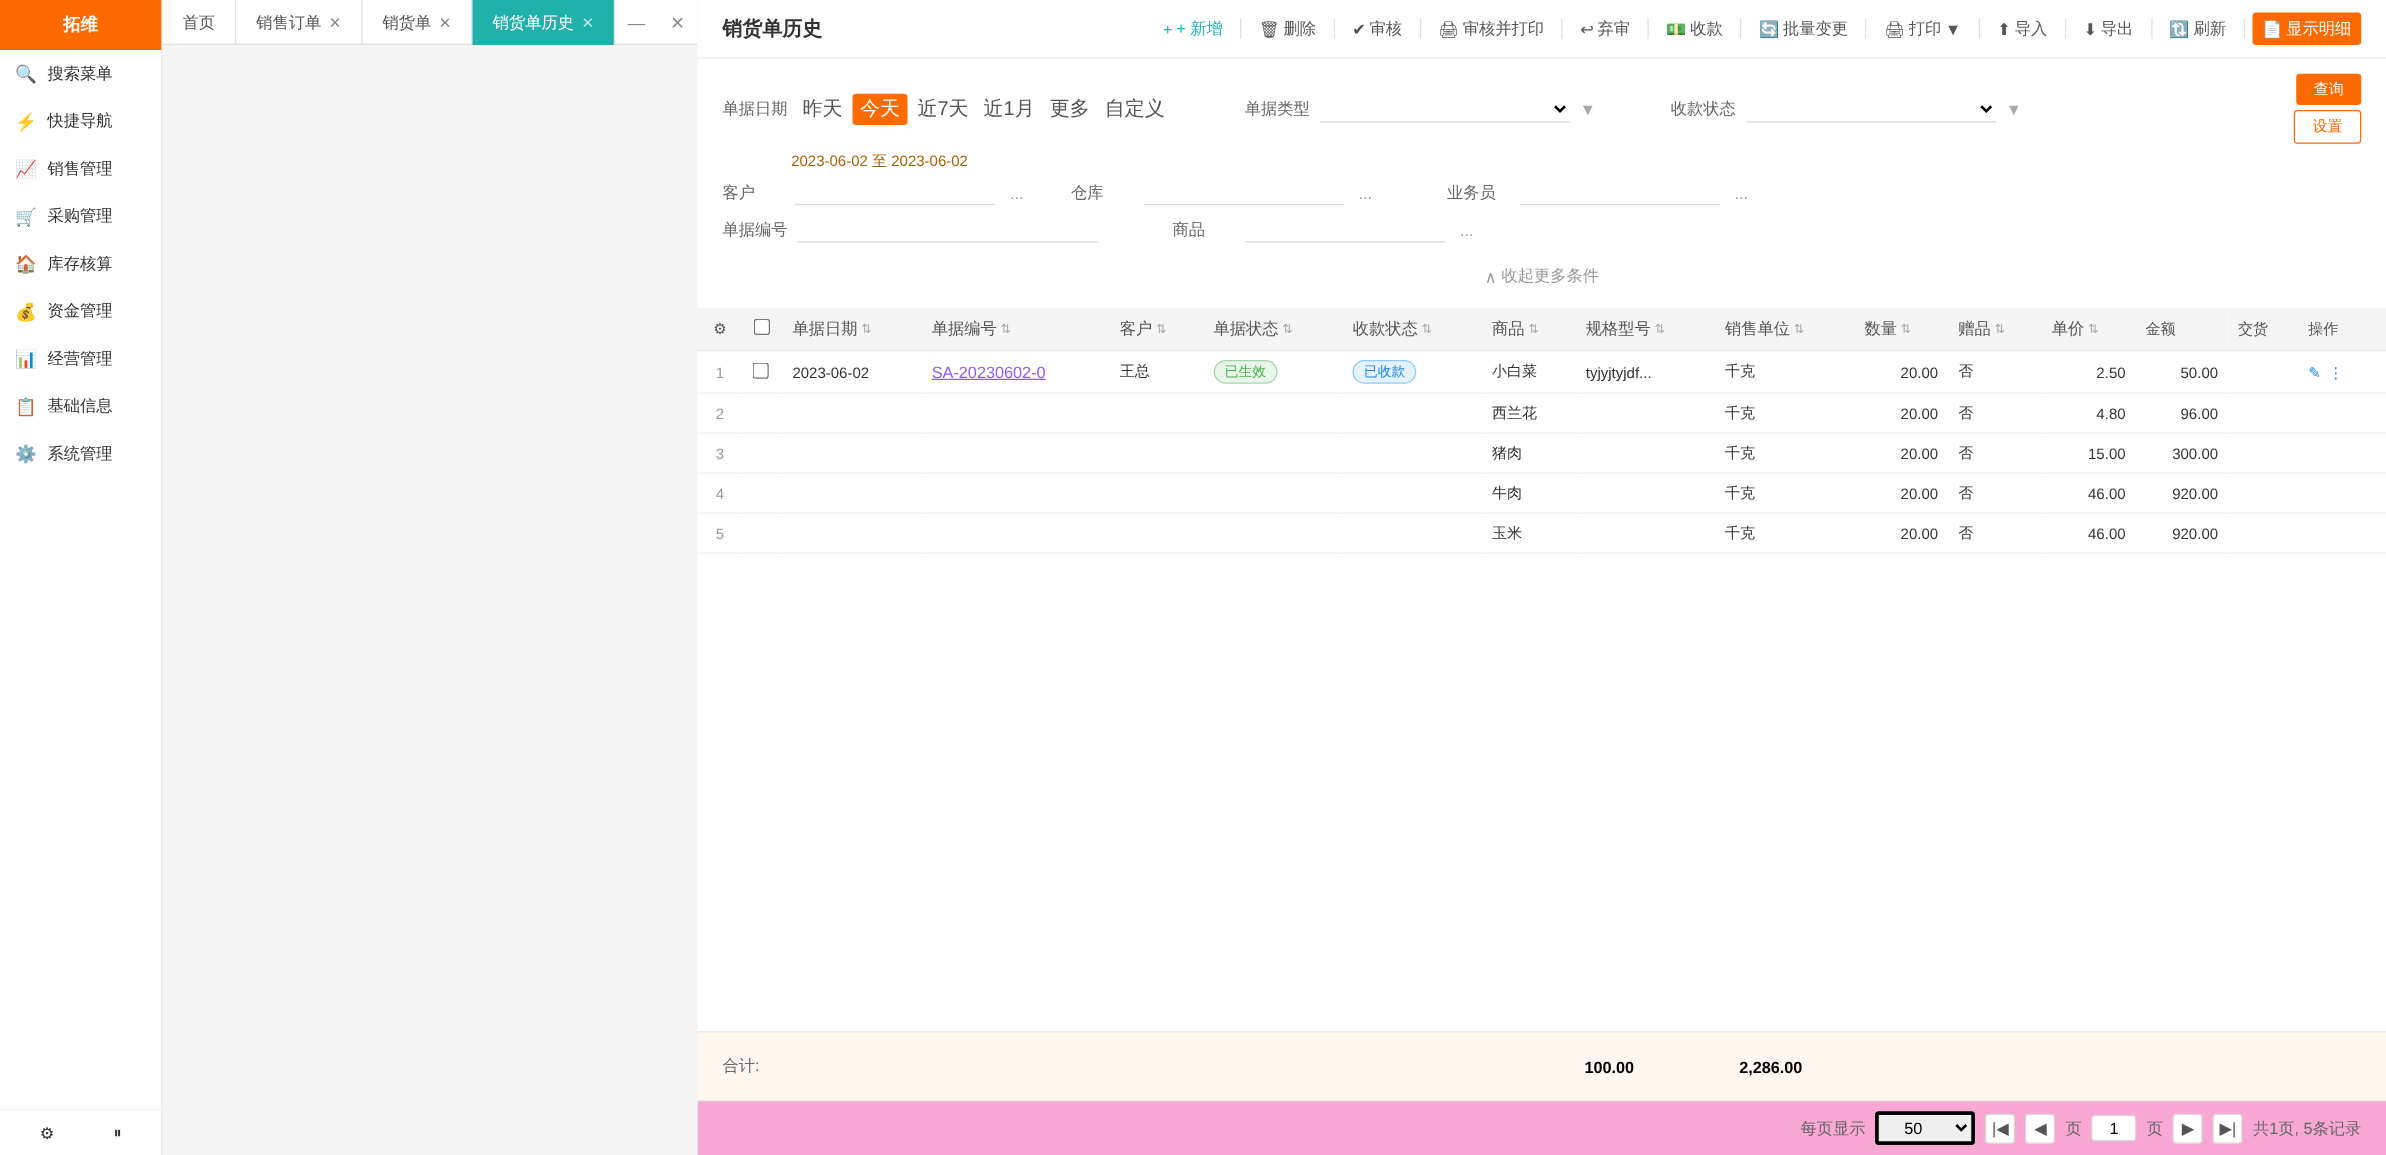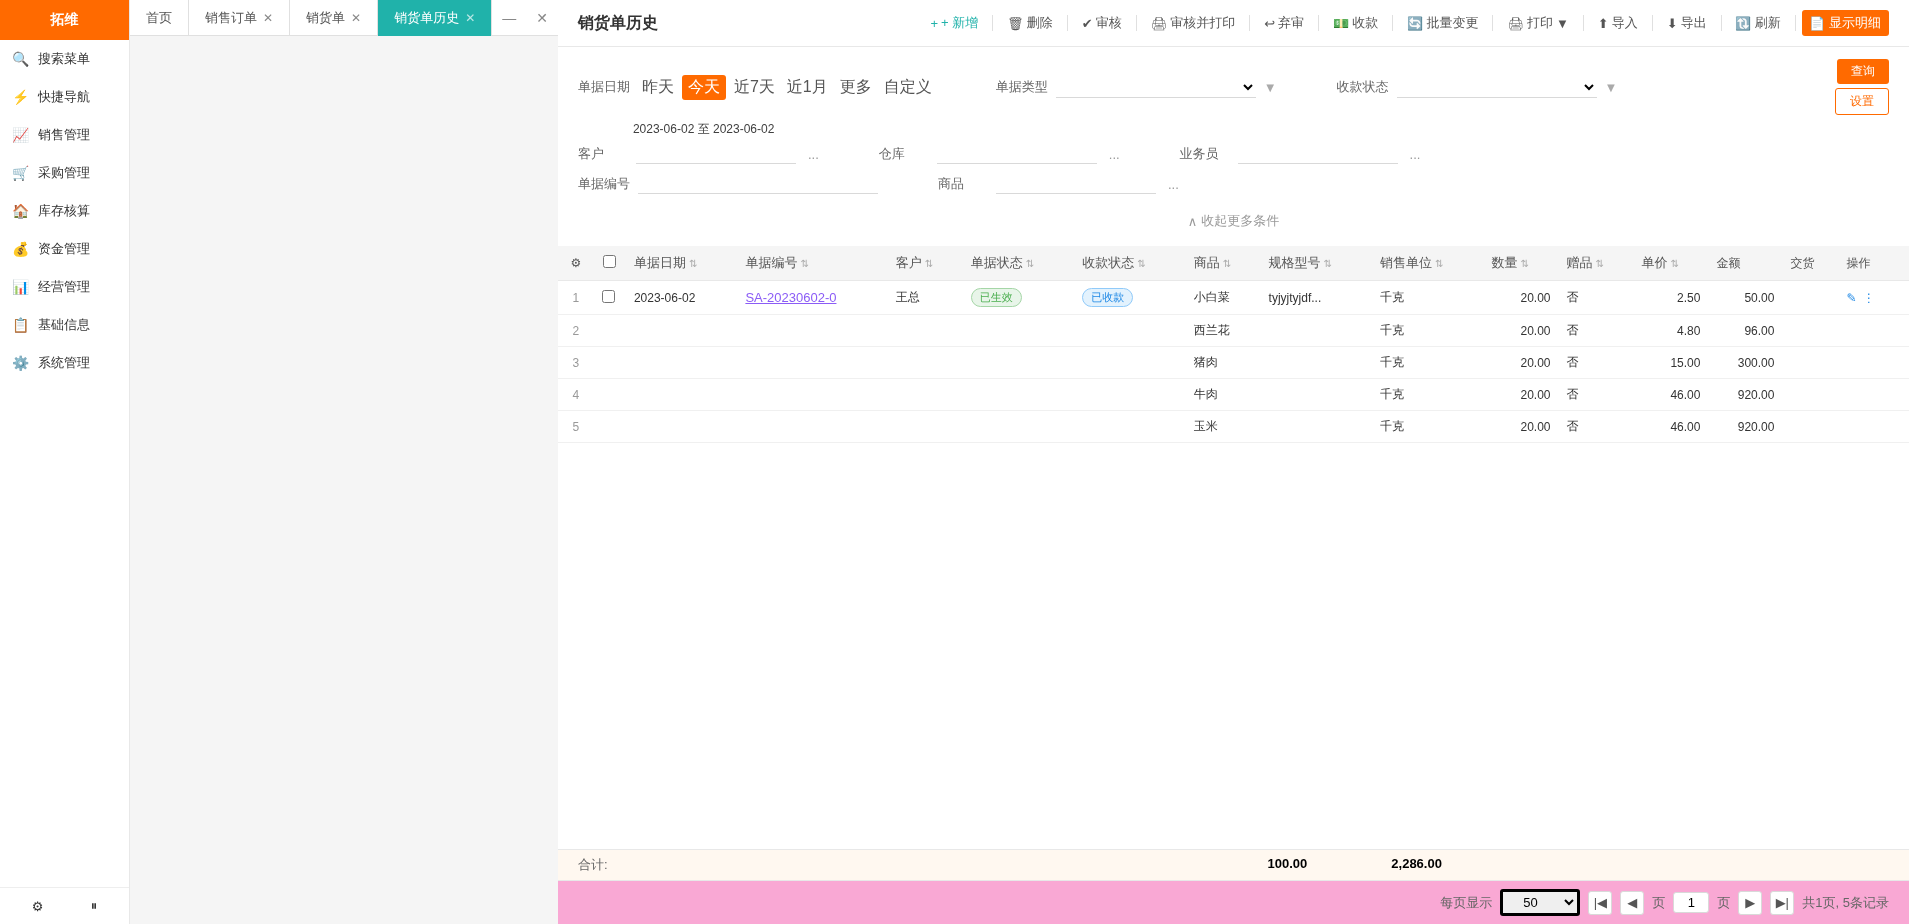--- a/index.html
+++ b/index.html
@@ -36,38 +36,38 @@
     .toolbar-btn.setting { border: 1px solid #ff6a00; color: #ff6a00; padding: 4px 14px; border-radius: 3px; }
     .filter-row { display: flex; align-items: center; gap: 20px; margin-bottom: 10px; flex-wrap: wrap; }
     .filter-item { display: flex; align-items: center; gap: 8px; }
     .filter-label { color: #666; white-space: nowrap; min-width: 50px; }
     .filter-input { border: none; border-bottom: 1px solid #d9d9d9; outline: none; padding: 2px 6px; width: 160px; color: #333; background: transparent; }
     .date-filter { display: flex; align-items: center; gap: 4px; }
     .date-option { color: #555; cursor: pointer; font-size: 16px; padding: 2px 4px; }
     .date-option.active { background: #ff6a00; color: #fff; border-radius: 3px; padding: 2px 6px; }
     .filter-dots { color: #999; cursor: pointer; margin-left: 4px; }
     .collapse-btn { display: flex; align-items: center; gap: 4px; color: #999; cursor: pointer; font-size: 12px; justify-content: center; padding: 4px; }
-    .date-value { font-size: 12px; color: #404040; }
+    .date-value { font-size: 12px; color: #a16207; }
 
     
     .table-container { flex: 1; background: #fff; margin: 0; overflow: auto; }
     table { width: 100%; border-collapse: collapse; }
     thead tr { background: #f5f5f5; }
     th { padding: 8px 8px; text-align: left; color: #555; font-weight: normal; border-bottom: 1px solid #e8e8e8; white-space: nowrap; font-size: 12px; position: sticky; top: 0; background: #f5f5f5; z-index: 2; }
     td { padding: 7px 8px; border-bottom: 1px solid #f0f0f0; color: #333; font-size: 12px; white-space: nowrap; }
     .th-sort { display: flex; align-items: center; gap: 3px; }
     .sort-icon { color: #aaa; font-size: 10px; }
     .status-badge { display: inline-block; padding: 1px 8px; border-radius: 10px; font-size: 11px; }
     .status-effective { background: #e8f5e9; color: #4caf50; border: 1px solid #a5d6a7; }
     .status-collected { background: #e3f2fd; color: #1e88e5; border: 1px solid #90caf9; }
     .action-btn { color: #1e88e5; cursor: pointer; font-size: 12px; margin-right: 6px; }
     .row-num { color: #999; text-align: center; }
 
     
-    .table-footer { background: #fff8f0; border-top: 1px solid #e8e8e8; padding: 6px 20px; display: flex; align-items: flex-start; }
+    .table-footer { background: #fff8f0; border-top: 1px solid #e8e8e8; padding: 18px 20px; display: flex; align-items: center; }
     .footer-label { color: #666; margin-right: 20px; }
 
     
     .pagination { background: #f9a8d4; padding: 8px 20px; display: flex; align-items: center; justify-content: flex-end; gap: 8px; border-top: 1px solid #e8e8e8; }
     .page-size-label { color: #666; }
     .page-size-select { border: 3px solid #000000; padding: 2px 16px; border-radius: 3px; }
     .page-nav-btn { display: inline-flex; align-items: center; justify-content: center; width: 24px; height: 24px; border: 1px solid #d9d9d9; background: #fff; cursor: pointer; color: #555; border-radius: 3px; }
     .page-input { width: 36px; border: 1px solid #d9d9d9; text-align: center; padding: 2px; border-radius: 3px; }
     .page-info { color: #666; }
 
@@ -267,21 +267,21 @@
       </div>
 
       <div class="filter-row">
 
         <div class="filter-item">
           <span class="filter-label">客户</span>
           <input class="filter-input" type="text" style="">
           <span class="filter-dots">...</span>
         </div>
 
-        <div class="filter-item" style="margin-left:40px;">
+        <div class="filter-item" style="margin-left:18px;">
           <span class="filter-label">仓库</span>
           <input class="filter-input" type="text" style="">
           <span class="filter-dots">...</span>
         </div>
 
         <div class="filter-item" style="margin-left:40px;">
           <span class="filter-label">业务员</span>
           <input class="filter-input" type="text" style="">
           <span class="filter-dots">...</span>
         </div>

